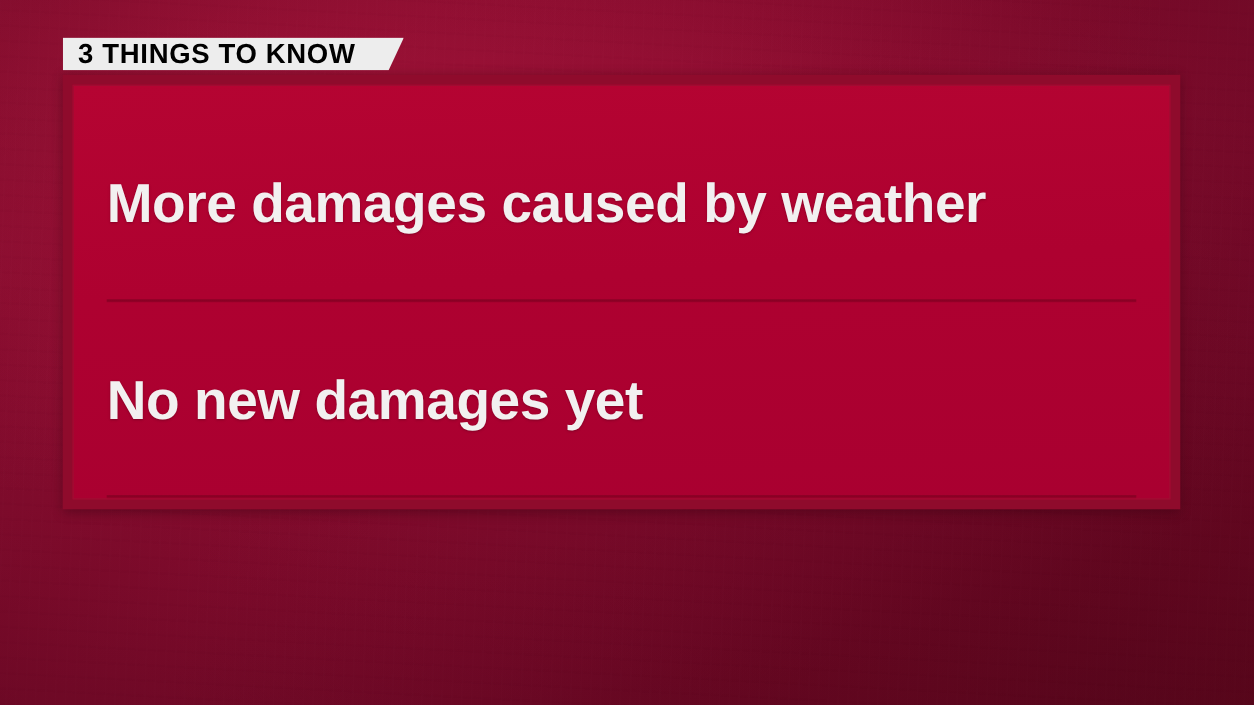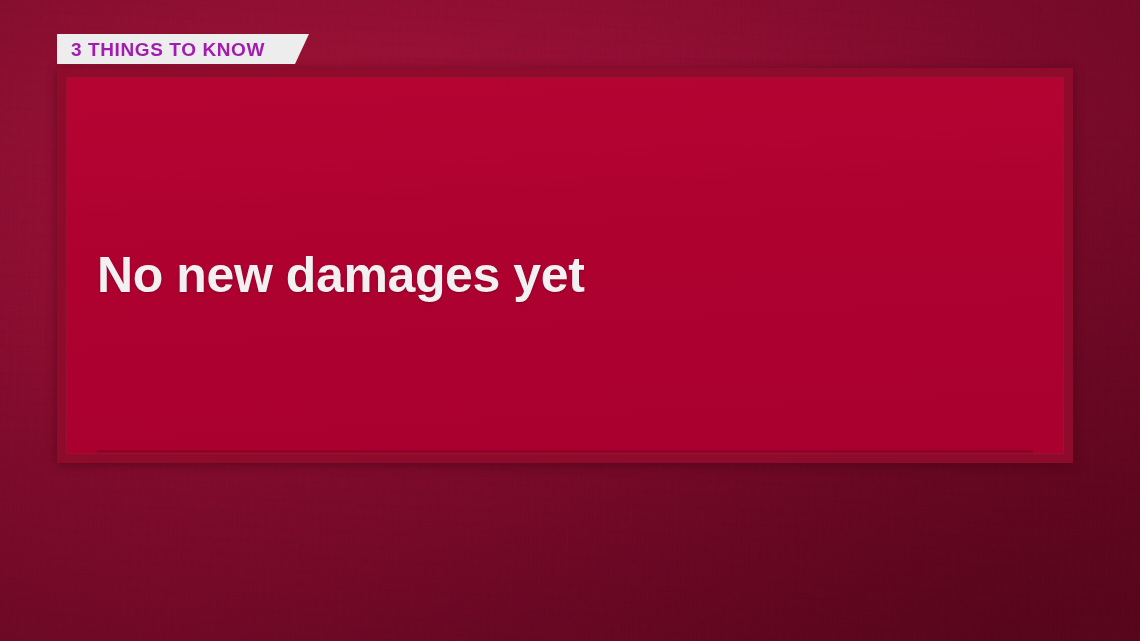--- a/index.html
+++ b/index.html
@@ -49,22 +49,22 @@
     top: 34px;
     height: 30px;
     padding: 0 44px 0 14px;
     display: flex;
     align-items: center;
     background: #ededed;
     clip-path: polygon(0 0, 100% 0, calc(100% - 14px) 100%, 0 100%);
     z-index: 6;
   }
   .tab-label {
-    color: #a21caf;
-    font-size: 19px;
+    color: #000000;
+    font-size: 25px;
     font-weight: 700;
     letter-spacing: 0.6px;
     line-height: 1;
     white-space: nowrap;
     font-family: "Liberation Sans", sans-serif;
   }
 
   
   .panel {
     position: absolute;
@@ -127,20 +127,24 @@
   <div class="backdrop-vignette"></div>
 
   <div class="tab">
     <span class="tab-label">3 THINGS TO KNOW</span>
   </div>
 
   <div class="panel">
     <div class="panel-inner">
 
 
+      <div class="headline-row">
+        <div class="headline">More damages caused by weather</div>
+        <div class="divider"></div>
+      </div>
 
       <div class="headline-row">
         <div class="headline">No new damages yet</div>
         <div class="divider"></div>
       </div>
 
     </div>
   </div>
 
 </div>

